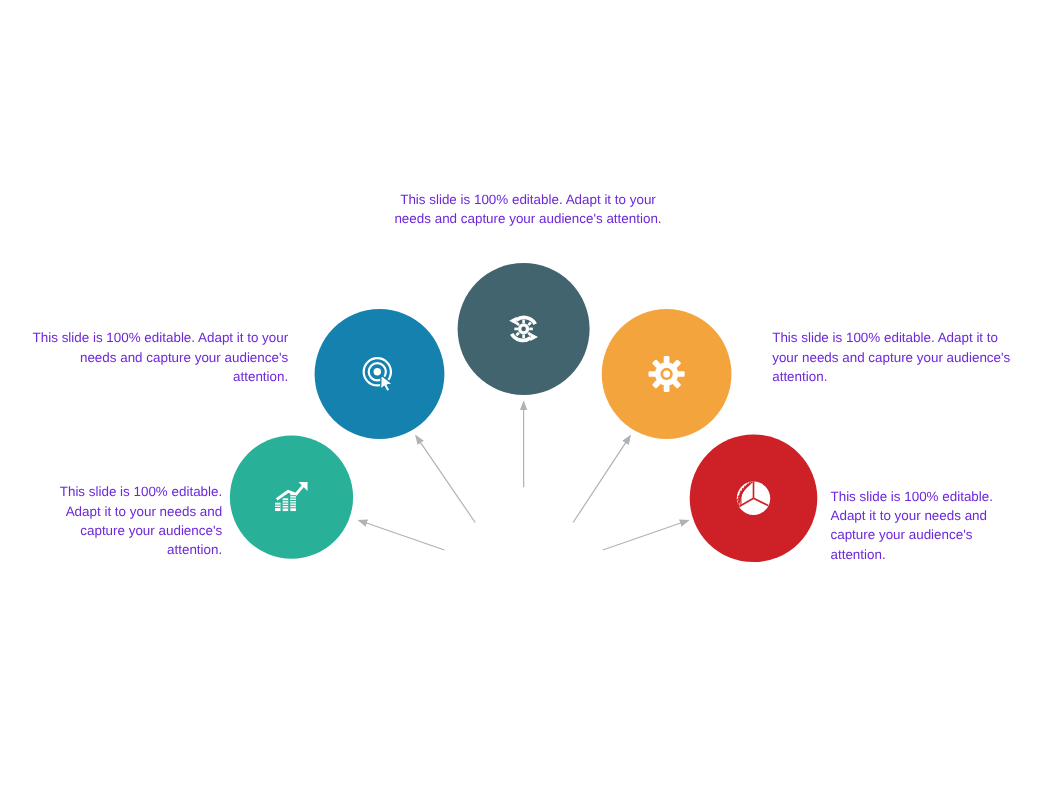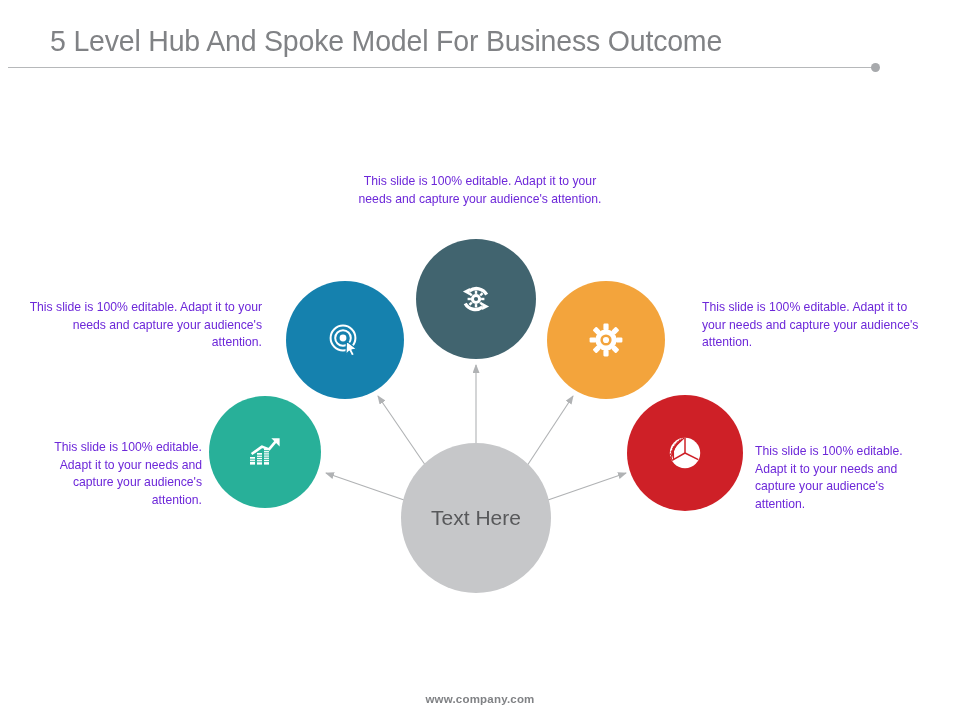--- a/index.html
+++ b/index.html
@@ -133,25 +133,20 @@
     color: #808285;
     letter-spacing: 0.2px;
     font-family: "Liberation Sans", sans-serif;
   }
 </style>
 </head>
 <body>
 
 <div id="slide">
 
-  <div id="header">
-    <div id="page-title">5 Level Hub And Spoke Model For Business Outcome</div>
-    <div id="title-rule"></div>
-    <div id="title-rule-dot"></div>
-  </div>
 
   <div id="diagram">
 
     <svg id="connectors" viewBox="0 0 960 720" width="960" height="720">
       <defs>
         <marker id="arrowhead" markerWidth="9" markerHeight="7" refX="8" refY="3.5" orient="auto" markerUnits="userSpaceOnUse">
           <path d="M0,0 L9,3.5 L0,7 Z" fill="#b0b2b4"></path>
         </marker>
       </defs>
       <g stroke="#b0b2b4" stroke-width="1.1" fill="none" marker-end="url(#arrowhead)">
@@ -272,27 +267,23 @@
             <line x1="14.0" y1="2.6" x2="2.9" y2="16.0"></line>
             <line x1="12.0" y1="3.6" x2="2.1" y2="19.0"></line>
             <line x1="9.6" y1="5.4" x2="2.4" y2="22.0"></line>
             <line x1="7.4" y1="7.6" x2="3.2" y2="23.8"></line>
             <line x1="5.4" y1="10.2" x2="5.6" y2="24.0"></line>
           </g>
         </svg>
       </span>
     </div>
 
-    <div id="hub">
-      <span id="hub-label">Text Here</span>
-    </div>
 
   </div>
 
   <div class="caption" id="caption-top">This slide is 100% editable. Adapt it to your needs and capture your audience's attention.</div>
   <div class="caption" id="caption-left-upper">This slide is 100% editable. Adapt it to your needs and capture your audience's attention.</div>
   <div class="caption" id="caption-left-lower">This slide is 100% editable. Adapt it to your needs and capture your audience's attention.</div>
   <div class="caption" id="caption-right-upper">This slide is 100% editable. Adapt it to your needs and capture your audience's attention.</div>
   <div class="caption" id="caption-right-lower">This slide is 100% editable. Adapt it to your needs and capture your audience's attention.</div>
 
-  <div id="footer-url">www.company.com</div>
 
 </div>
 
 </body></html>

